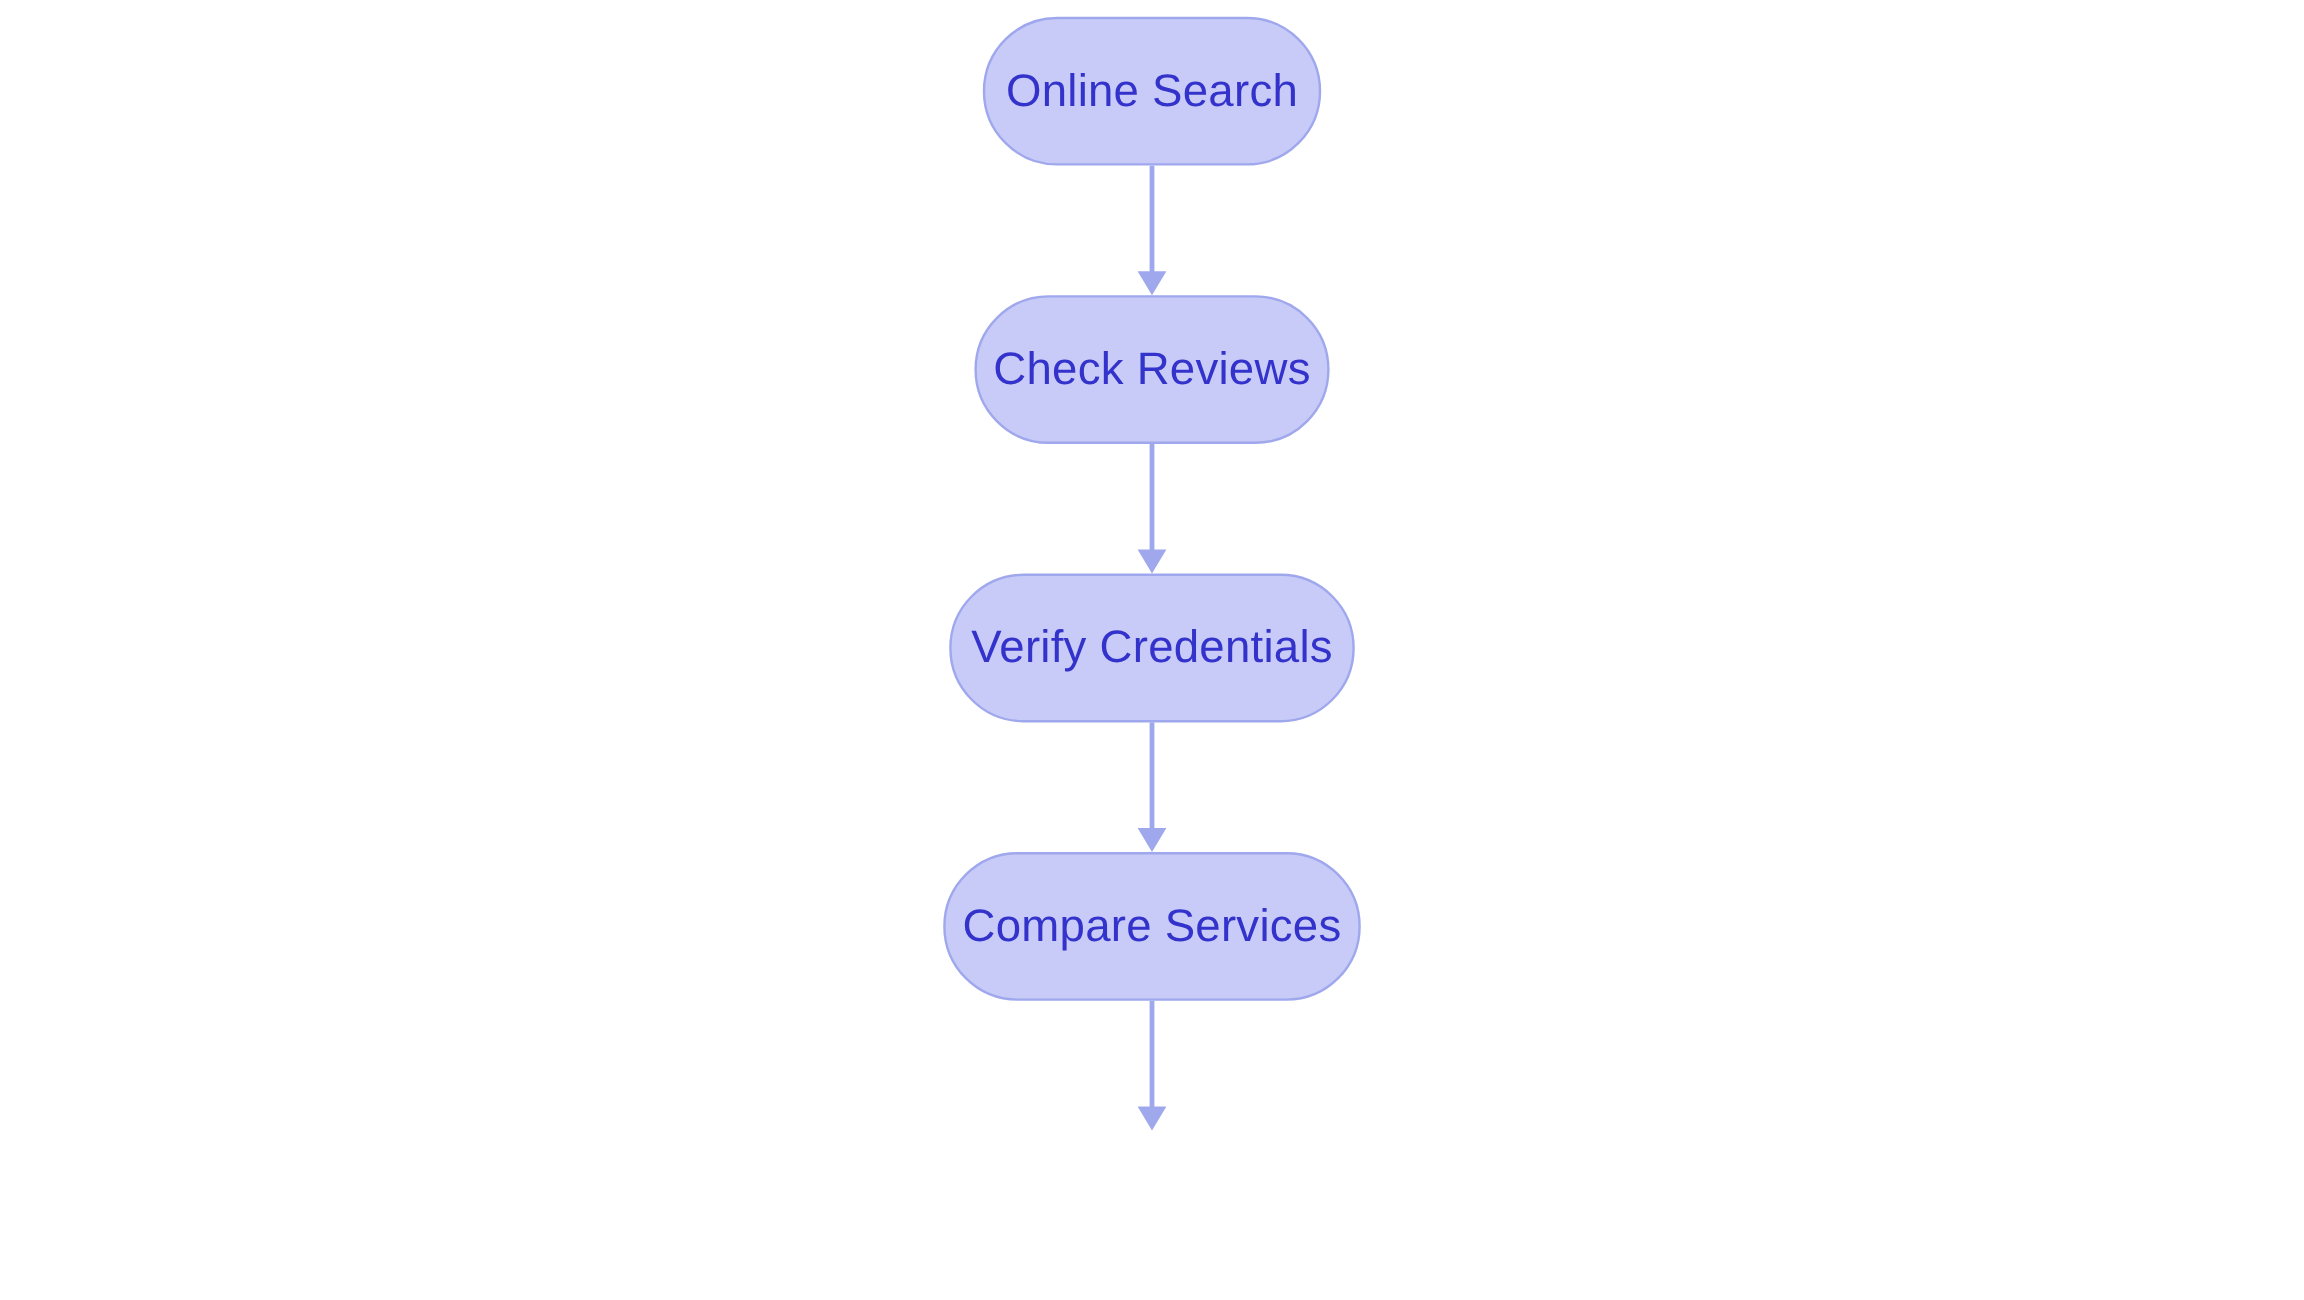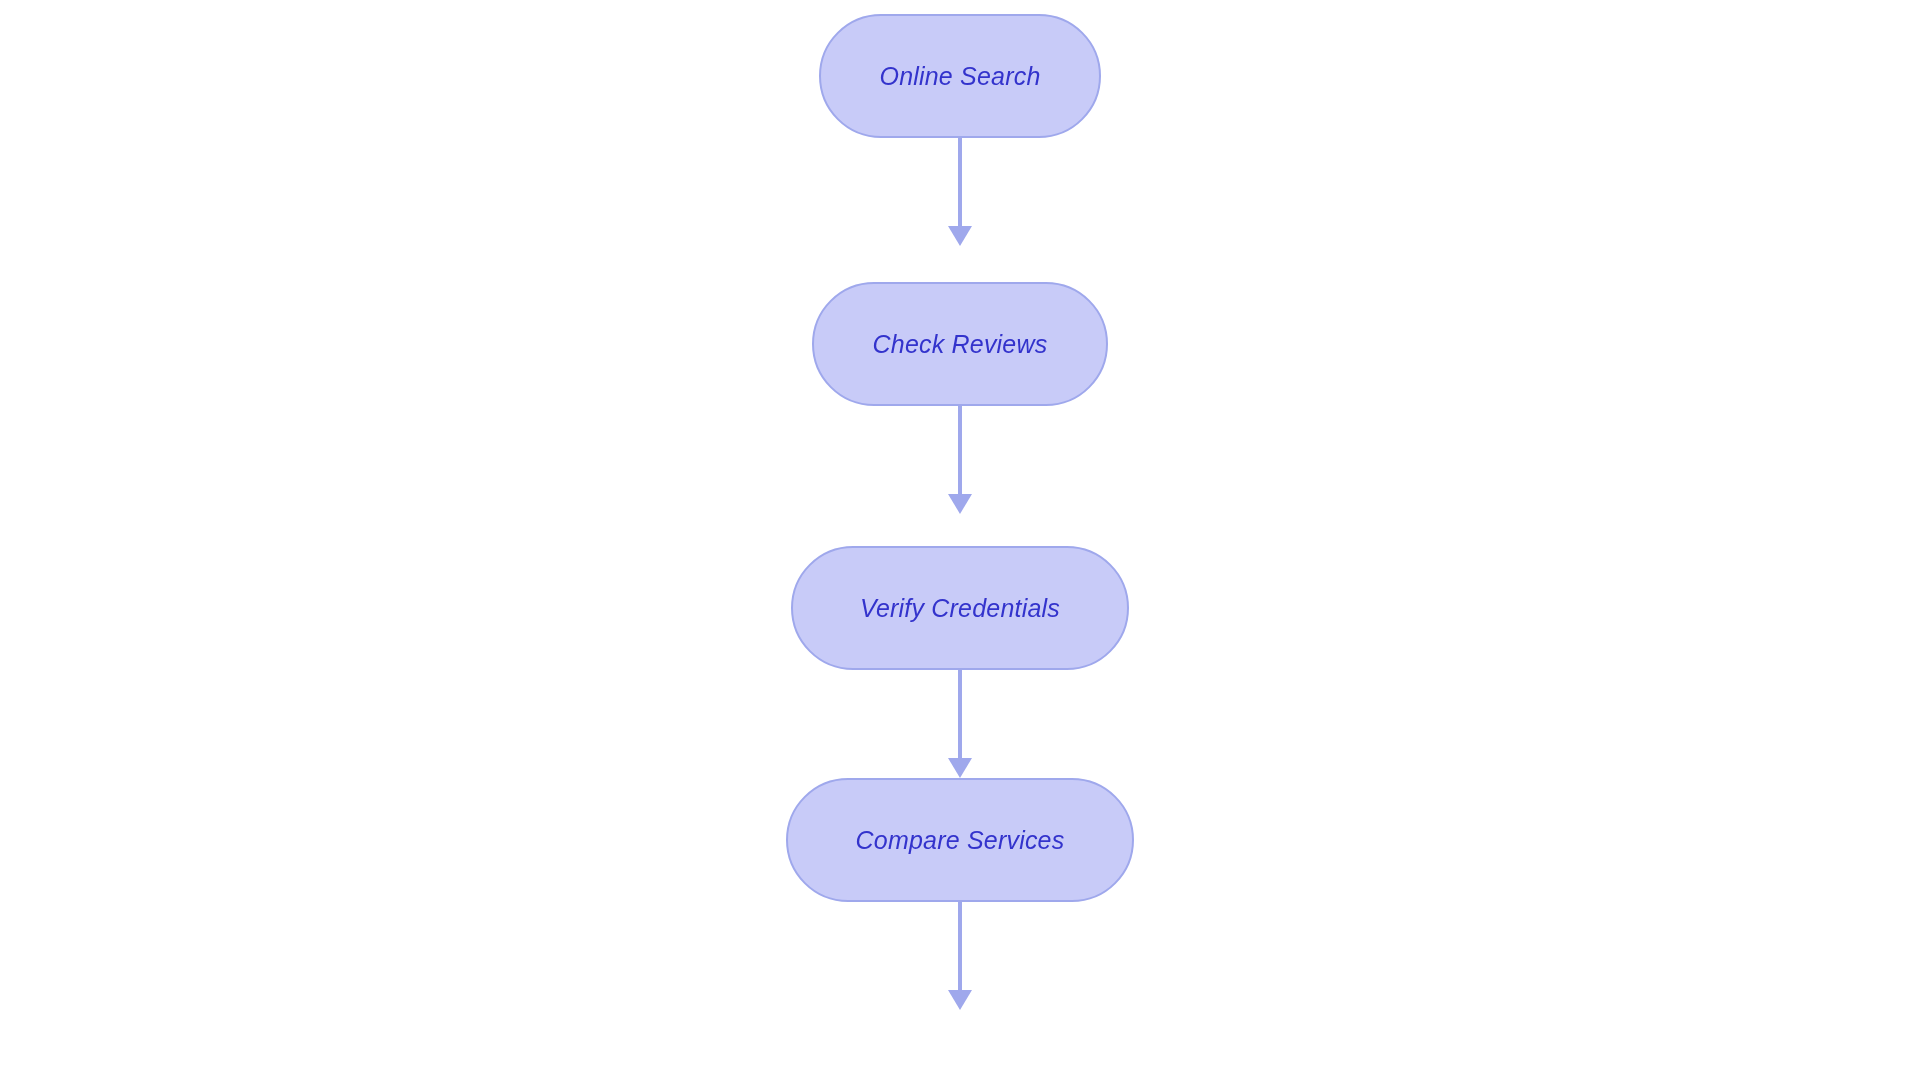--- a/index.html
+++ b/index.html
@@ -39,26 +39,25 @@
     background: #c8cbf8;
     border: 2px solid #9fa8ec;
     border-radius: 62px;
     display: flex;
     align-items: center;
     justify-content: center;
     flex: 0 0 auto;
   }
   .flow-node-label {
     font-family: "Liberation Sans", sans-serif;
-    font-size: 25px;
+    font-size: 38px;
     line-height: 1;
     color: #3333cc;
     white-space: nowrap;
     letter-spacing: 0.2px;
-    font-style: italic;
   }
   .flow-connector {
     position: relative;
     width: 24px;
     height: 108px;
     flex: 0 0 auto;
   }
   .flow-connector .conn-line {
     position: absolute;
     left: 50%;
@@ -74,22 +73,22 @@
     top: 88px;
     transform: translateX(-50%);
     width: 0;
     height: 0;
     border-left: 12px solid transparent;
     border-right: 12px solid transparent;
     border-top: 20px solid #9fa8ec;
   }
   
   .w-1 { width: 282px; }
-  .w-2 { width: 296px; margin-top: 36px; }
-  .w-3 { width: 338px; margin-top: 32px; }
+  .w-2 { width: 296px; }
+  .w-3 { width: 338px; }
   .w-4 { width: 348px; }
   .w-5 { width: 380px; }
 </style>
 </head>
 <body>
 
 <div id="flow-canvas">
   <div class="flow-column">
 
     <div class="flow-node w-1">

